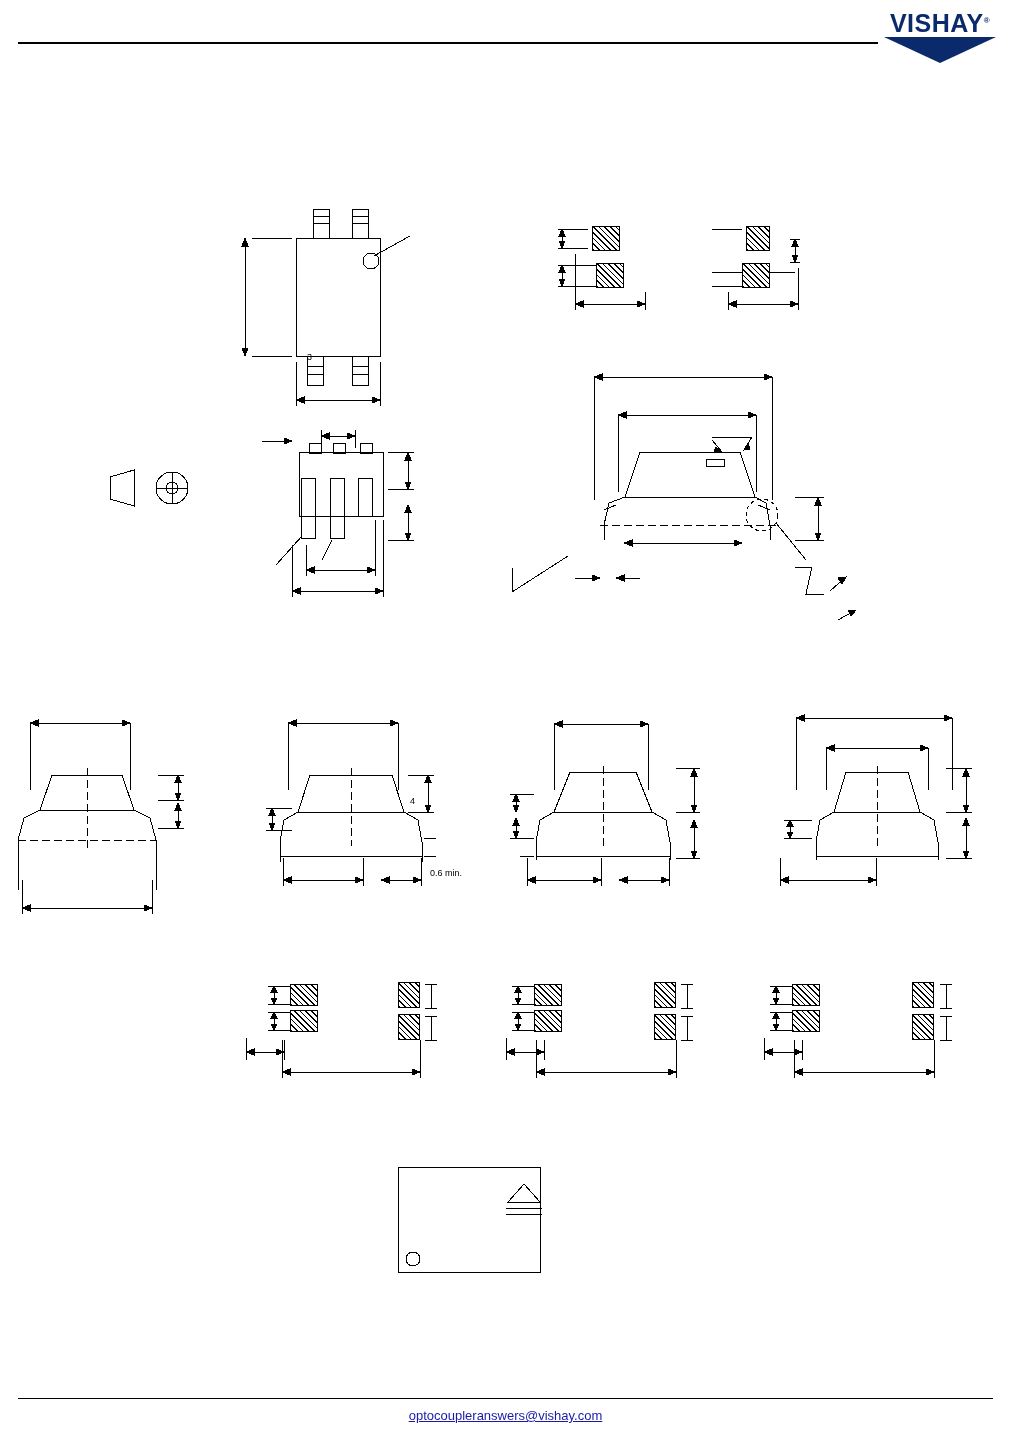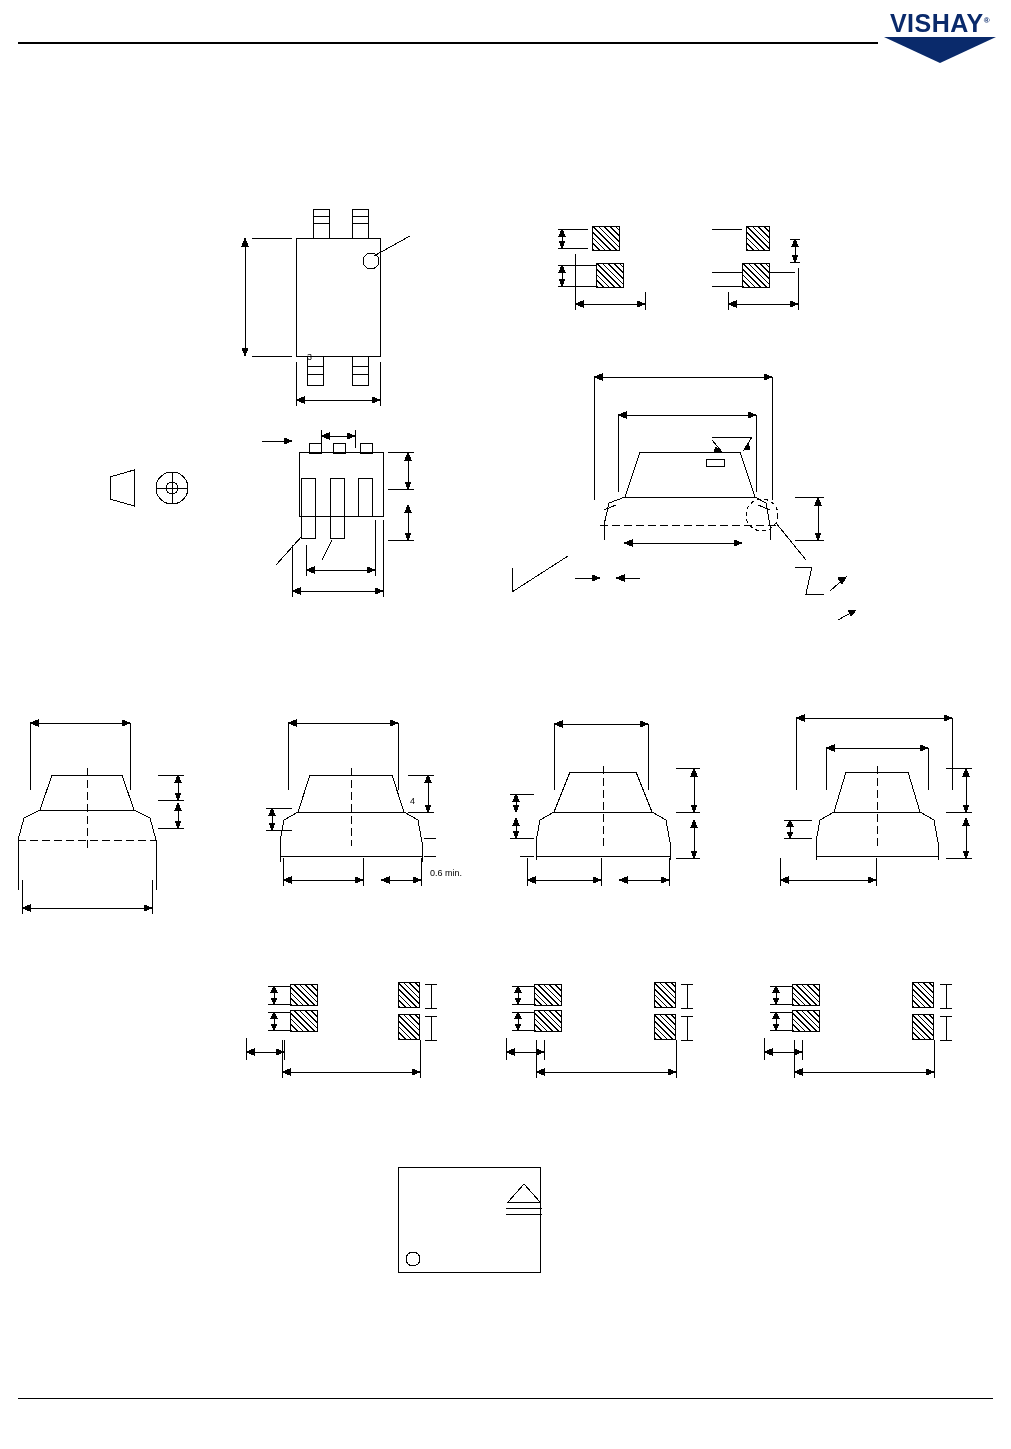--- a/index.html
+++ b/index.html
@@ -466,14 +466,15 @@
   <div class="pad" style="left:792px;top:984px;width:28px;height:22px;"></div>
   <div class="pad" style="left:792px;top:1010px;width:28px;height:22px;"></div>
   <div class="pad" style="left:912px;top:982px;width:22px;height:26px;"></div>
   <div class="pad" style="left:912px;top:1014px;width:22px;height:26px;"></div>
 
   <div class="lbl" style="left:307px;top:352px;">3</div>
   <div class="lbl" style="left:410px;top:796px;">4</div>
   <div class="lbl" style="left:430px;top:868px;">0.6 min.</div>
 
   <div class="footer-rule"></div>
+  <a class="footer-link" href="#">optocoupleranswers@vishay.com</a>
 
 </div>
 
 </body></html>

